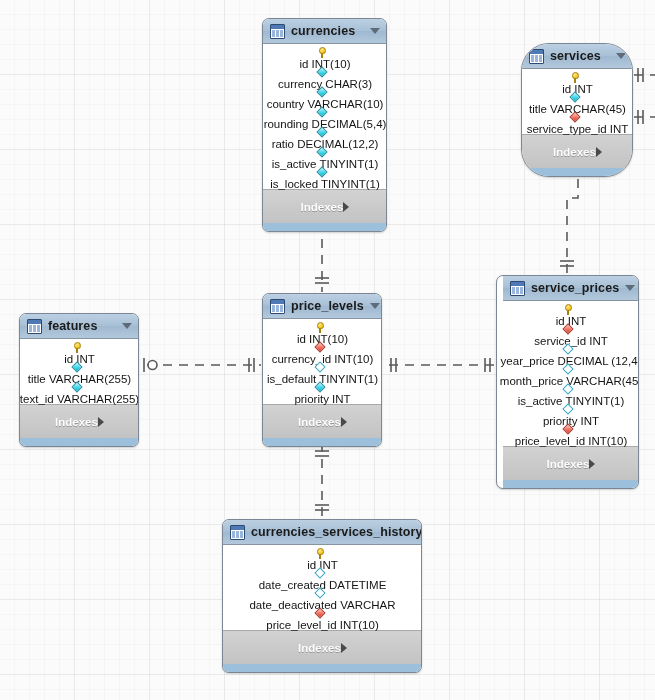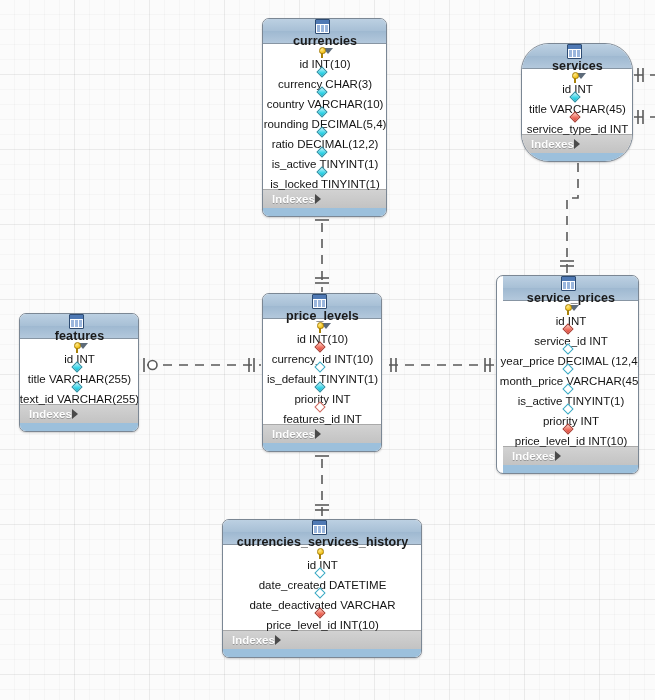--- a/index.html
+++ b/index.html
@@ -30,21 +30,20 @@
     box-shadow:0 1px 2px rgba(0,0,0,0.18);
     overflow:hidden;
   }
   .tbl-hdr{
     height:25px;
     display:flex;align-items:center;
     padding:0 6px 0 7px;
     background:linear-gradient(to bottom,#bcd0e2 0%,#a8c0d6 48%,#9fb9d1 52%,#b3c8dc 100%);
     border-bottom:1px solid #8795a3;
     box-sizing:border-box;
-    flex-direction:column;
   }
   .tbl-ico{
     width:13px;height:13px;flex:0 0 13px;margin-right:6px;
     border:1px solid #2d4b72;border-radius:1px;
     background:
       linear-gradient(to bottom,#4f79b4 0 4px,#ffffff 4px 100%);
     position:relative;
   }
   .tbl-ico::after{
     content:"";position:absolute;left:1px;top:5px;right:1px;bottom:1px;
@@ -79,21 +78,21 @@
     box-sizing:border-box;
   }
   .dia{position:absolute;left:1px;top:1px;width:8px;height:8px;
        transform:rotate(45deg);box-sizing:border-box;}
   .ic-cyan .dia{background:linear-gradient(135deg,#c8f4fb,#35d5e8 60%,#14b4cb);border:1px solid #2b8ea2;}
   .ic-cyan-h .dia{background:#ffffff;border:1px solid #39a9c4;}
   .ic-red .dia{background:linear-gradient(135deg,#ffcfc2,#f0695a 60%,#d8453a);border:1px solid #a93c31;}
   .ic-red-h .dia{background:#ffffff;border:1px solid #d0685c;}
 
   .idx{
-    height:19px;display:flex;align-items:center;justify-content:flex-start;
+    height:34px;display:flex;align-items:center;justify-content:center;
     padding:0 8px 0 9px;
     background:linear-gradient(to bottom,#d2d2d2,#c3c3c3);
     border-top:1px solid #a9a9a9;
     font-size:11.5px;font-weight:bold;color:#fdfdfd;
     text-shadow:0 1px 0 rgba(0,0,0,.25);
     box-sizing:border-box;
   }
   .idx-caret{
     width:0;height:0;
     border-top:5px solid transparent;border-bottom:5px solid transparent;
@@ -275,26 +274,20 @@
               <span class="dia"></span>
             </span>
             <span>is_default TINYINT(1)</span>
           </div>
           <div class="col">
             <span class="cicon ic-cyan">
               <span class="dia"></span>
             </span>
             <span>priority INT</span>
           </div>
-          <div class="col">
-            <span class="cicon ic-red-h">
-              <span class="dia"></span>
-            </span>
-            <span>features_id INT</span>
-          </div>
         </div>
         <div class="idx">
           <span>Indexes</span>
           <span class="idx-caret"></span>
         </div>
         <div class="foot"></div>
       </div>
       <div class="tbl" style="left: 496px; top: 275px; width: 143px; padding-left: 6px;">
         <div class="tbl-hdr">
           <span class="tbl-ico"></span>

